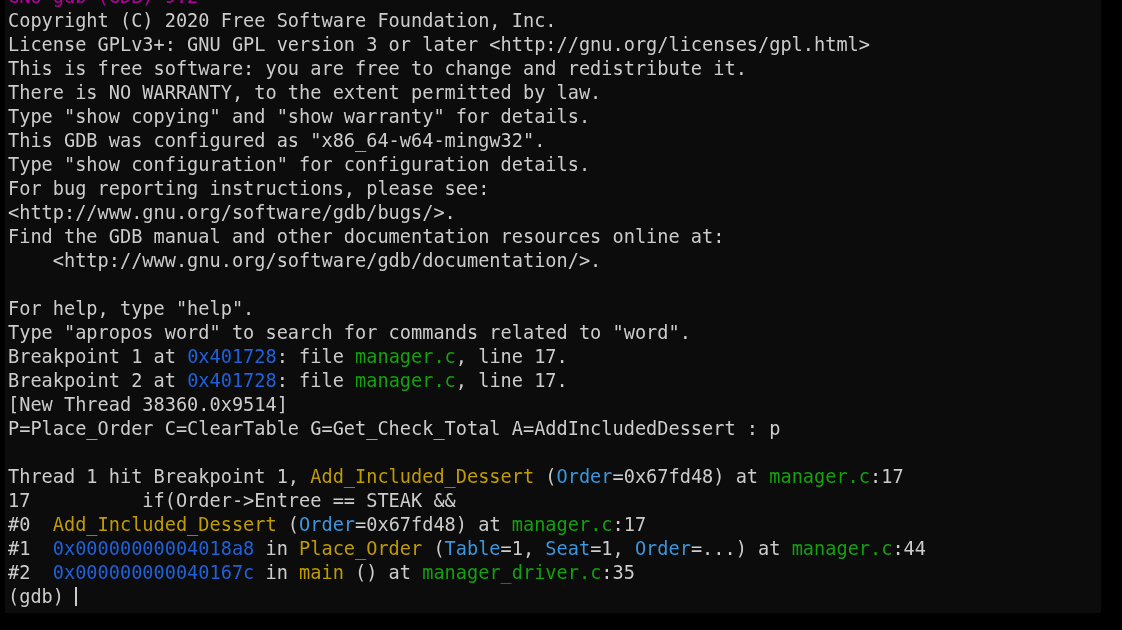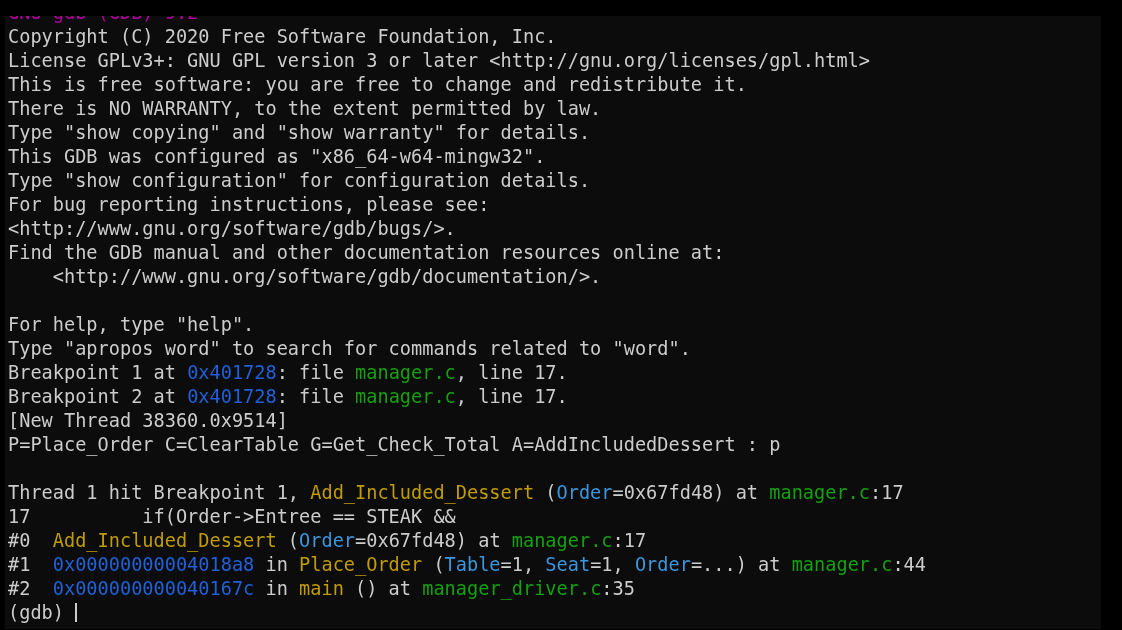--- a/index.html
+++ b/index.html
@@ -4,21 +4,21 @@
 <style>
   * { margin: 0; padding: 0; box-sizing: border-box; }
   html, body {
     width: 1122px; height: 630px;
     background: #000000;
     overflow: hidden;
     font-family: "DejaVu Sans Mono", "Liberation Mono", monospace;
   }
   .terminal {
     position: absolute;
-    left: 5px; top: 16px;
+    left: 5px; top: 0;
     width: 1096px; height: 613px;
     background: var(--bg, #0c0c0c);
     overflow: hidden;
   }
   .screen {
     margin-top: -15px;
     padding-left: 3px;
     font-size: 18.6px;
     line-height: 24px;
     color: var(--fg, #cccccc);

